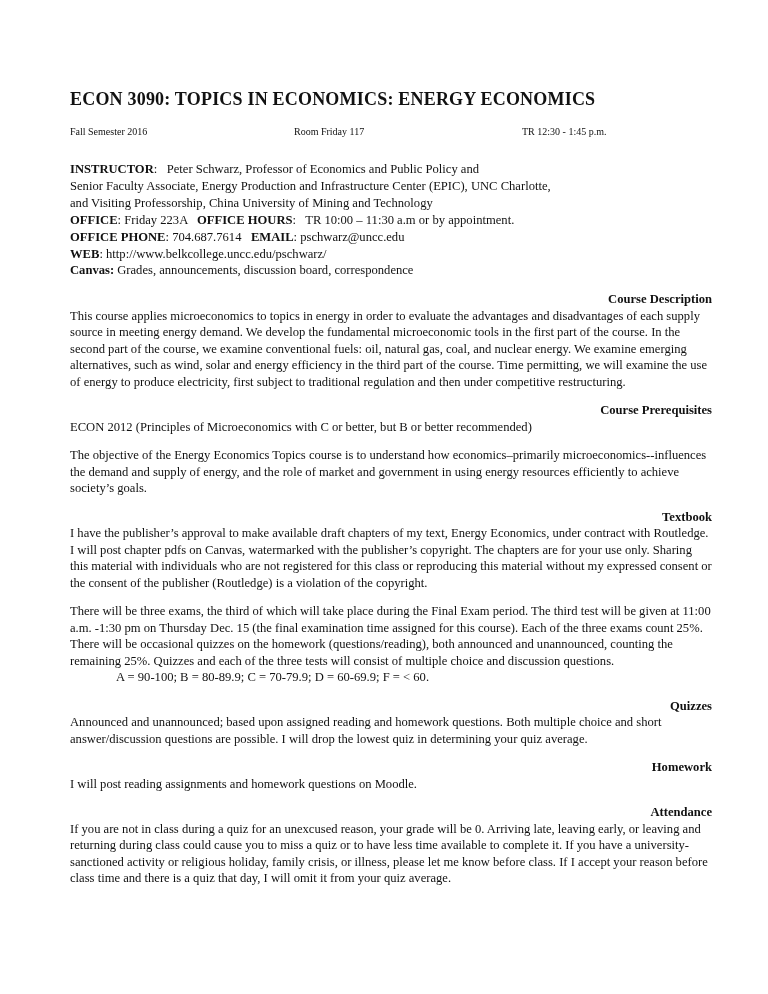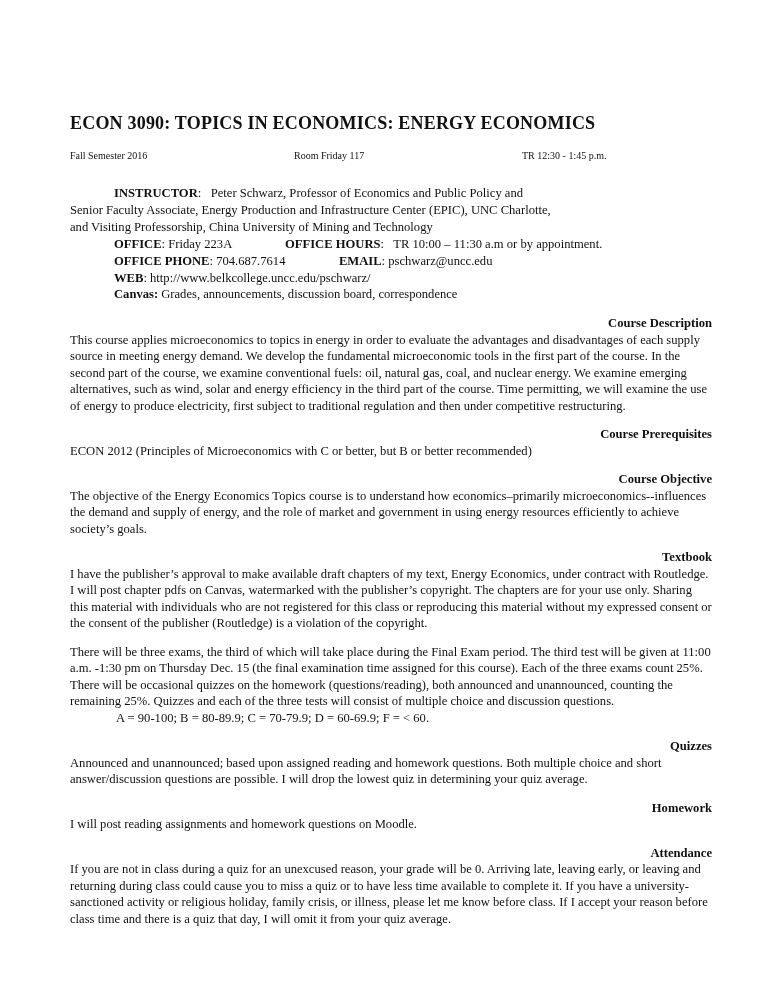--- a/index.html
+++ b/index.html
@@ -4,21 +4,21 @@
 <style>
   html, body { margin: 0; padding: 0; background: #ffffff; }
   .page {
     position: relative;
     width: 768px;
     height: 994px;
     box-sizing: border-box;
     background: #ffffff;
     color: #111111;
     font-family: "Liberation Serif", serif;
-    padding: 112px 56px 0 70px;
+    padding: 88px 56px 0 70px;
     overflow: hidden;
   }
   h1.course-title {
     font-size: 18px;
     line-height: 23px;
     margin: 0 0 15px 0;
     font-weight: bold;
     letter-spacing: 0.2px;
   }
   .meta-row {
@@ -31,21 +31,21 @@
   .meta-row .meta { position: absolute; top: 0; white-space: nowrap; }
   .meta-semester { left: 0; }
   .meta-room { left: 224px; }
   .meta-time { left: 452px; }
   .instructor p {
     margin: 0;
     font-size: 12.6px;
     line-height: 16.9px;
     white-space: pre-wrap;
   }
-  .instructor b, section h2 { font-weight: bold; margin-left: 44px; }
+  .instructor b, section h2 { font-weight: bold; }
   section { margin-top: 12px; }
   section h2 {
     font-size: 12.6px;
     line-height: 16.5px;
     margin: 0;
     text-align: right;
   }
   section p, section .para {
     margin: 0;
     font-size: 12.6px;
@@ -81,21 +81,20 @@
     <h2>Course Description</h2>
     <p>This course applies microeconomics to topics in energy in order to evaluate the advantages and disadvantages of each supply source in meeting energy demand. We develop the fundamental microeconomic tools in the first part of the course. In the second part of the course, we examine conventional fuels: oil, natural gas, coal, and nuclear energy. We examine emerging alternatives, such as wind, solar and energy efficiency in the third part of the course. Time permitting, we will examine the use of energy to produce electricity, first subject to traditional regulation and then under competitive restructuring.</p>
   </section>
 
   <section>
     <h2>Course Prerequisites</h2>
     <p>ECON 2012 (Principles of Microeconomics with C or better, but B or better recommended)</p>
   </section>
 
   <section>
-    <h2>Course Objective</h2>
     <p>The objective of the Energy Economics Topics course is to understand how economics–primarily microeconomics--influences the demand and supply of energy, and the role of market and government in using energy resources efficiently to achieve society’s goals.</p>
   </section>
 
   <section>
     <h2>Textbook</h2>
     <div class="para"><span>I have the publisher’s approval to make available draft chapters of my text, </span><span class="italic">Energy Economics</span><span>, under contract with Routledge. I will post chapter pdfs on Canvas, watermarked with the publisher’s copyright. The chapters are for your use only. Sharing this material with individuals who are not registered for this class or reproducing this material without my expressed consent or the consent of the publisher (Routledge) is a violation of the copyright.</span></div>
   </section>
 
   <section>
     <div class="para"><span>There will be three exams, the third of which will take place during the Final Exam period. The third test will be given at 11:00 a.m. -1:30 pm on Thursday Dec. 15 (the final examination time assigned for this course). Each of the three exams count 25%. There will be occasional quizzes on the homework (questions/reading), both announced and unannounced, counting the remaining 25%. Quizzes and each of the three tests will consist of multiple choice and discussion questions.</span><span class="grade-scale">A = 90-100; B = 80-89.9; C = 70-79.9; D = 60-69.9; F = &lt; 60.</span></div>

